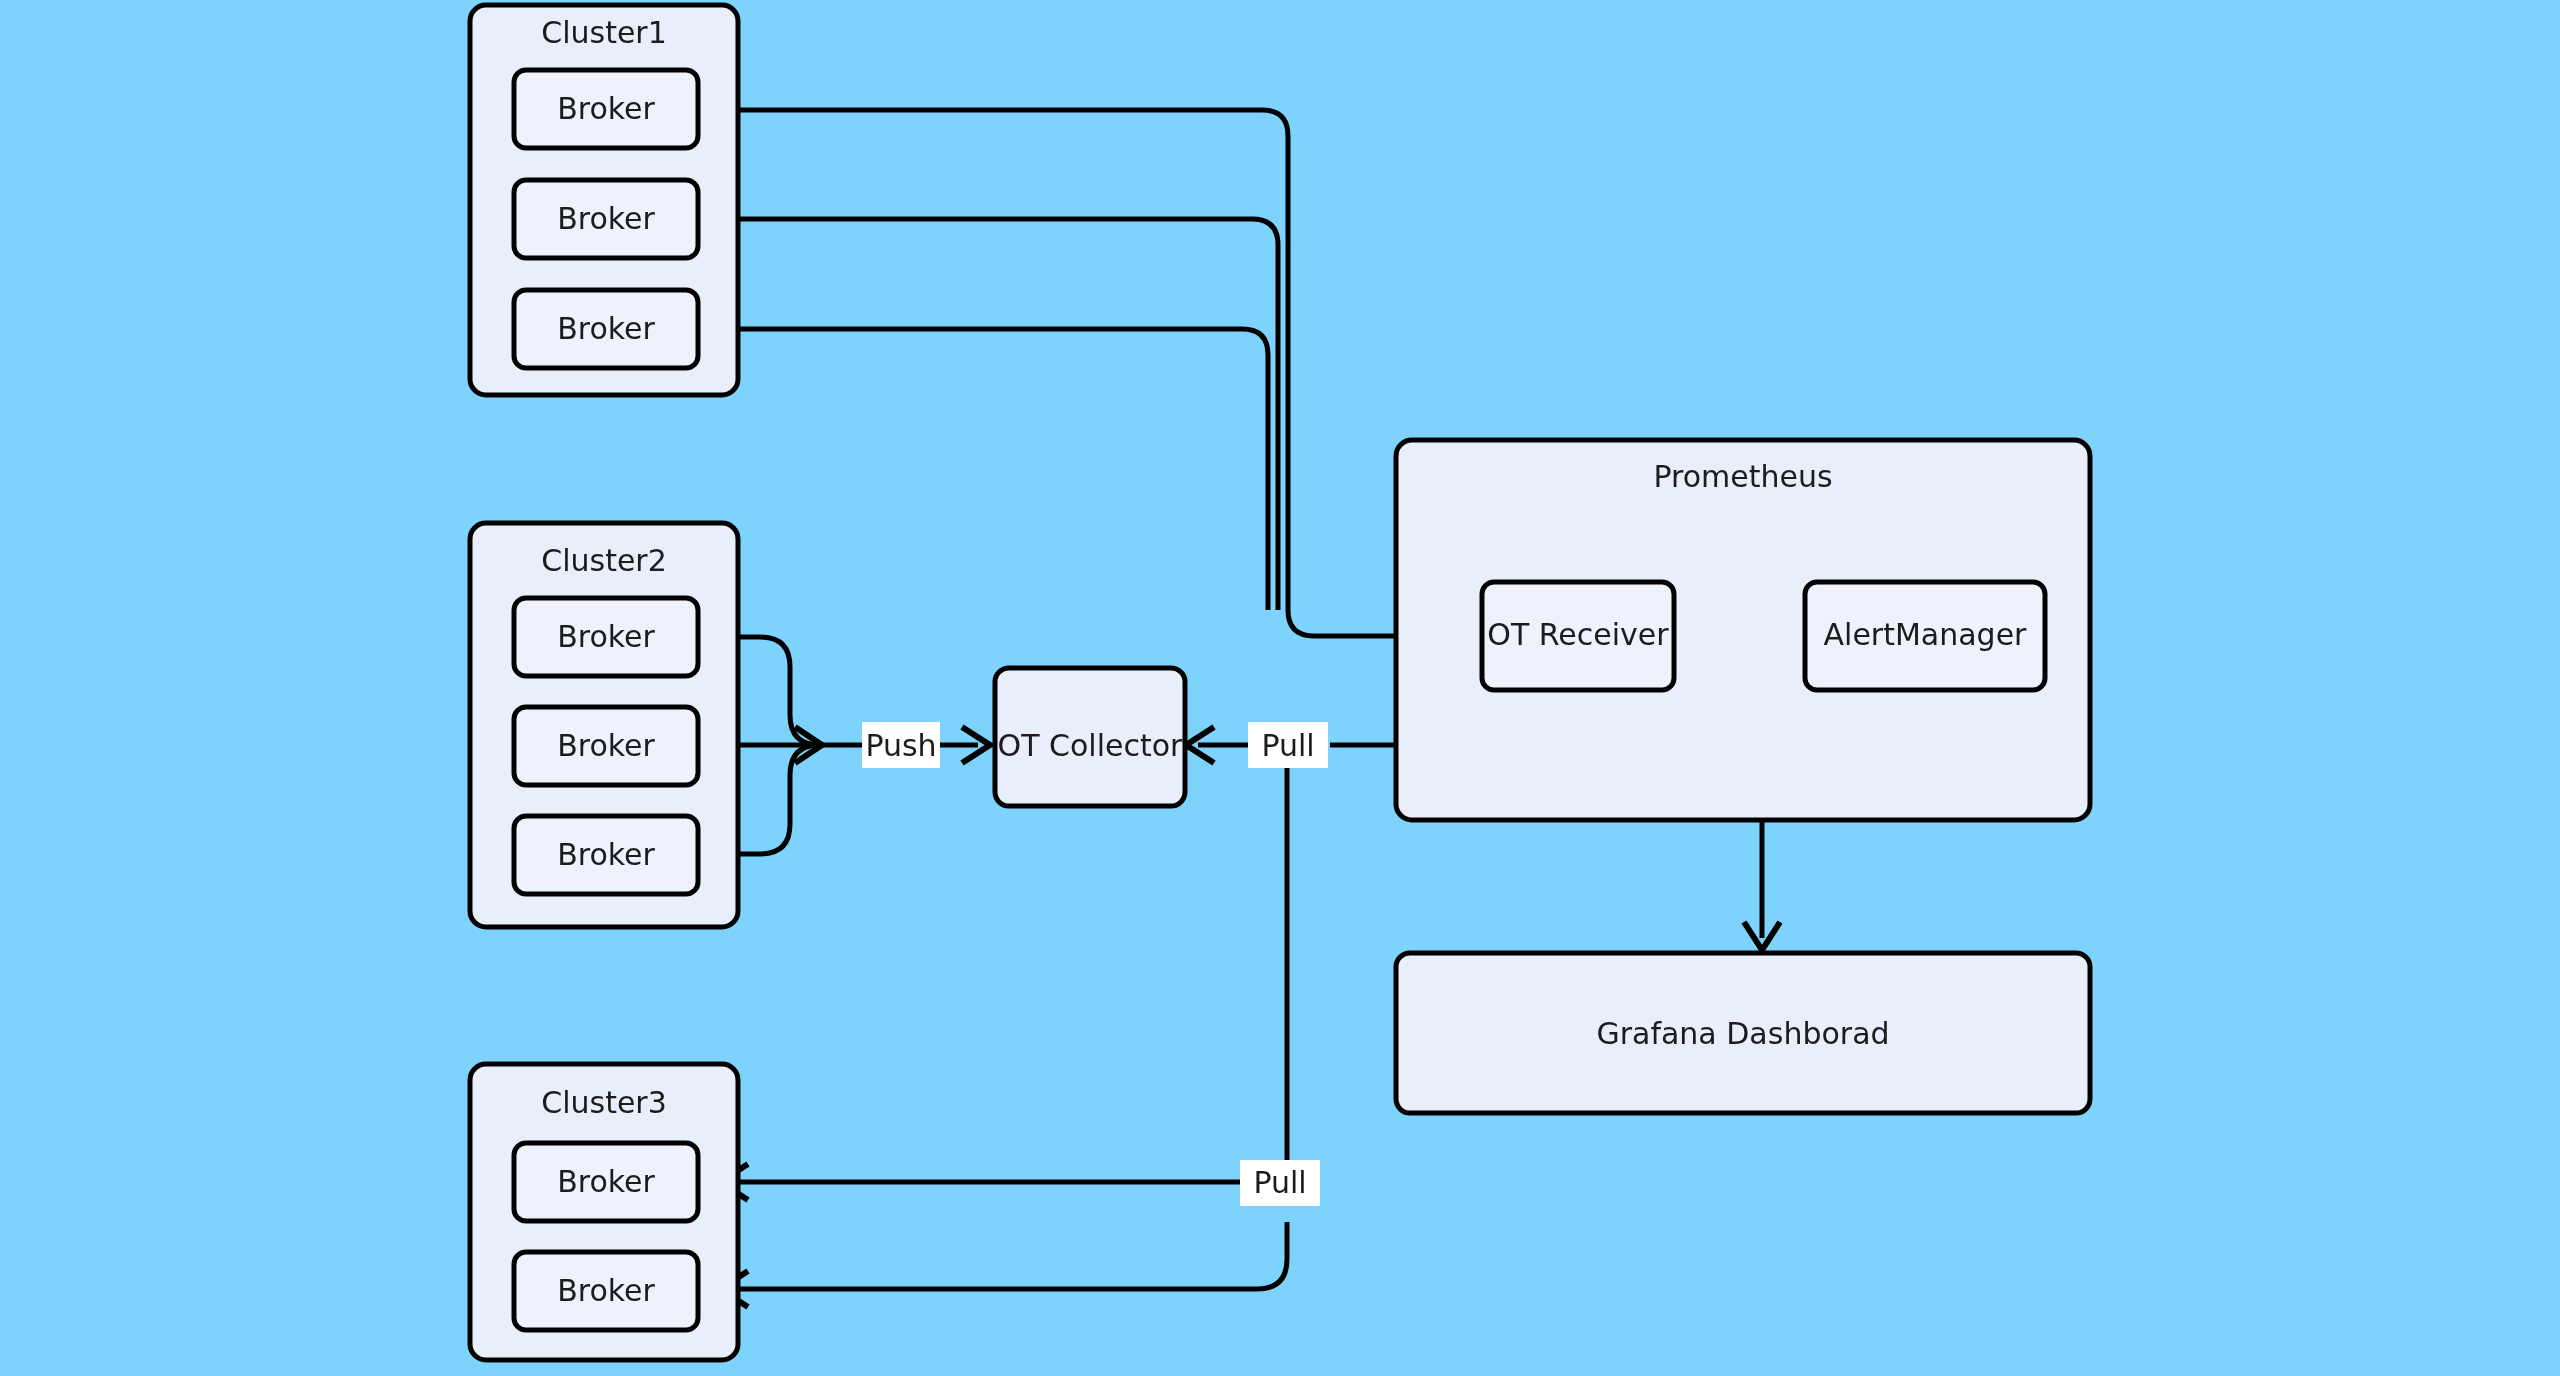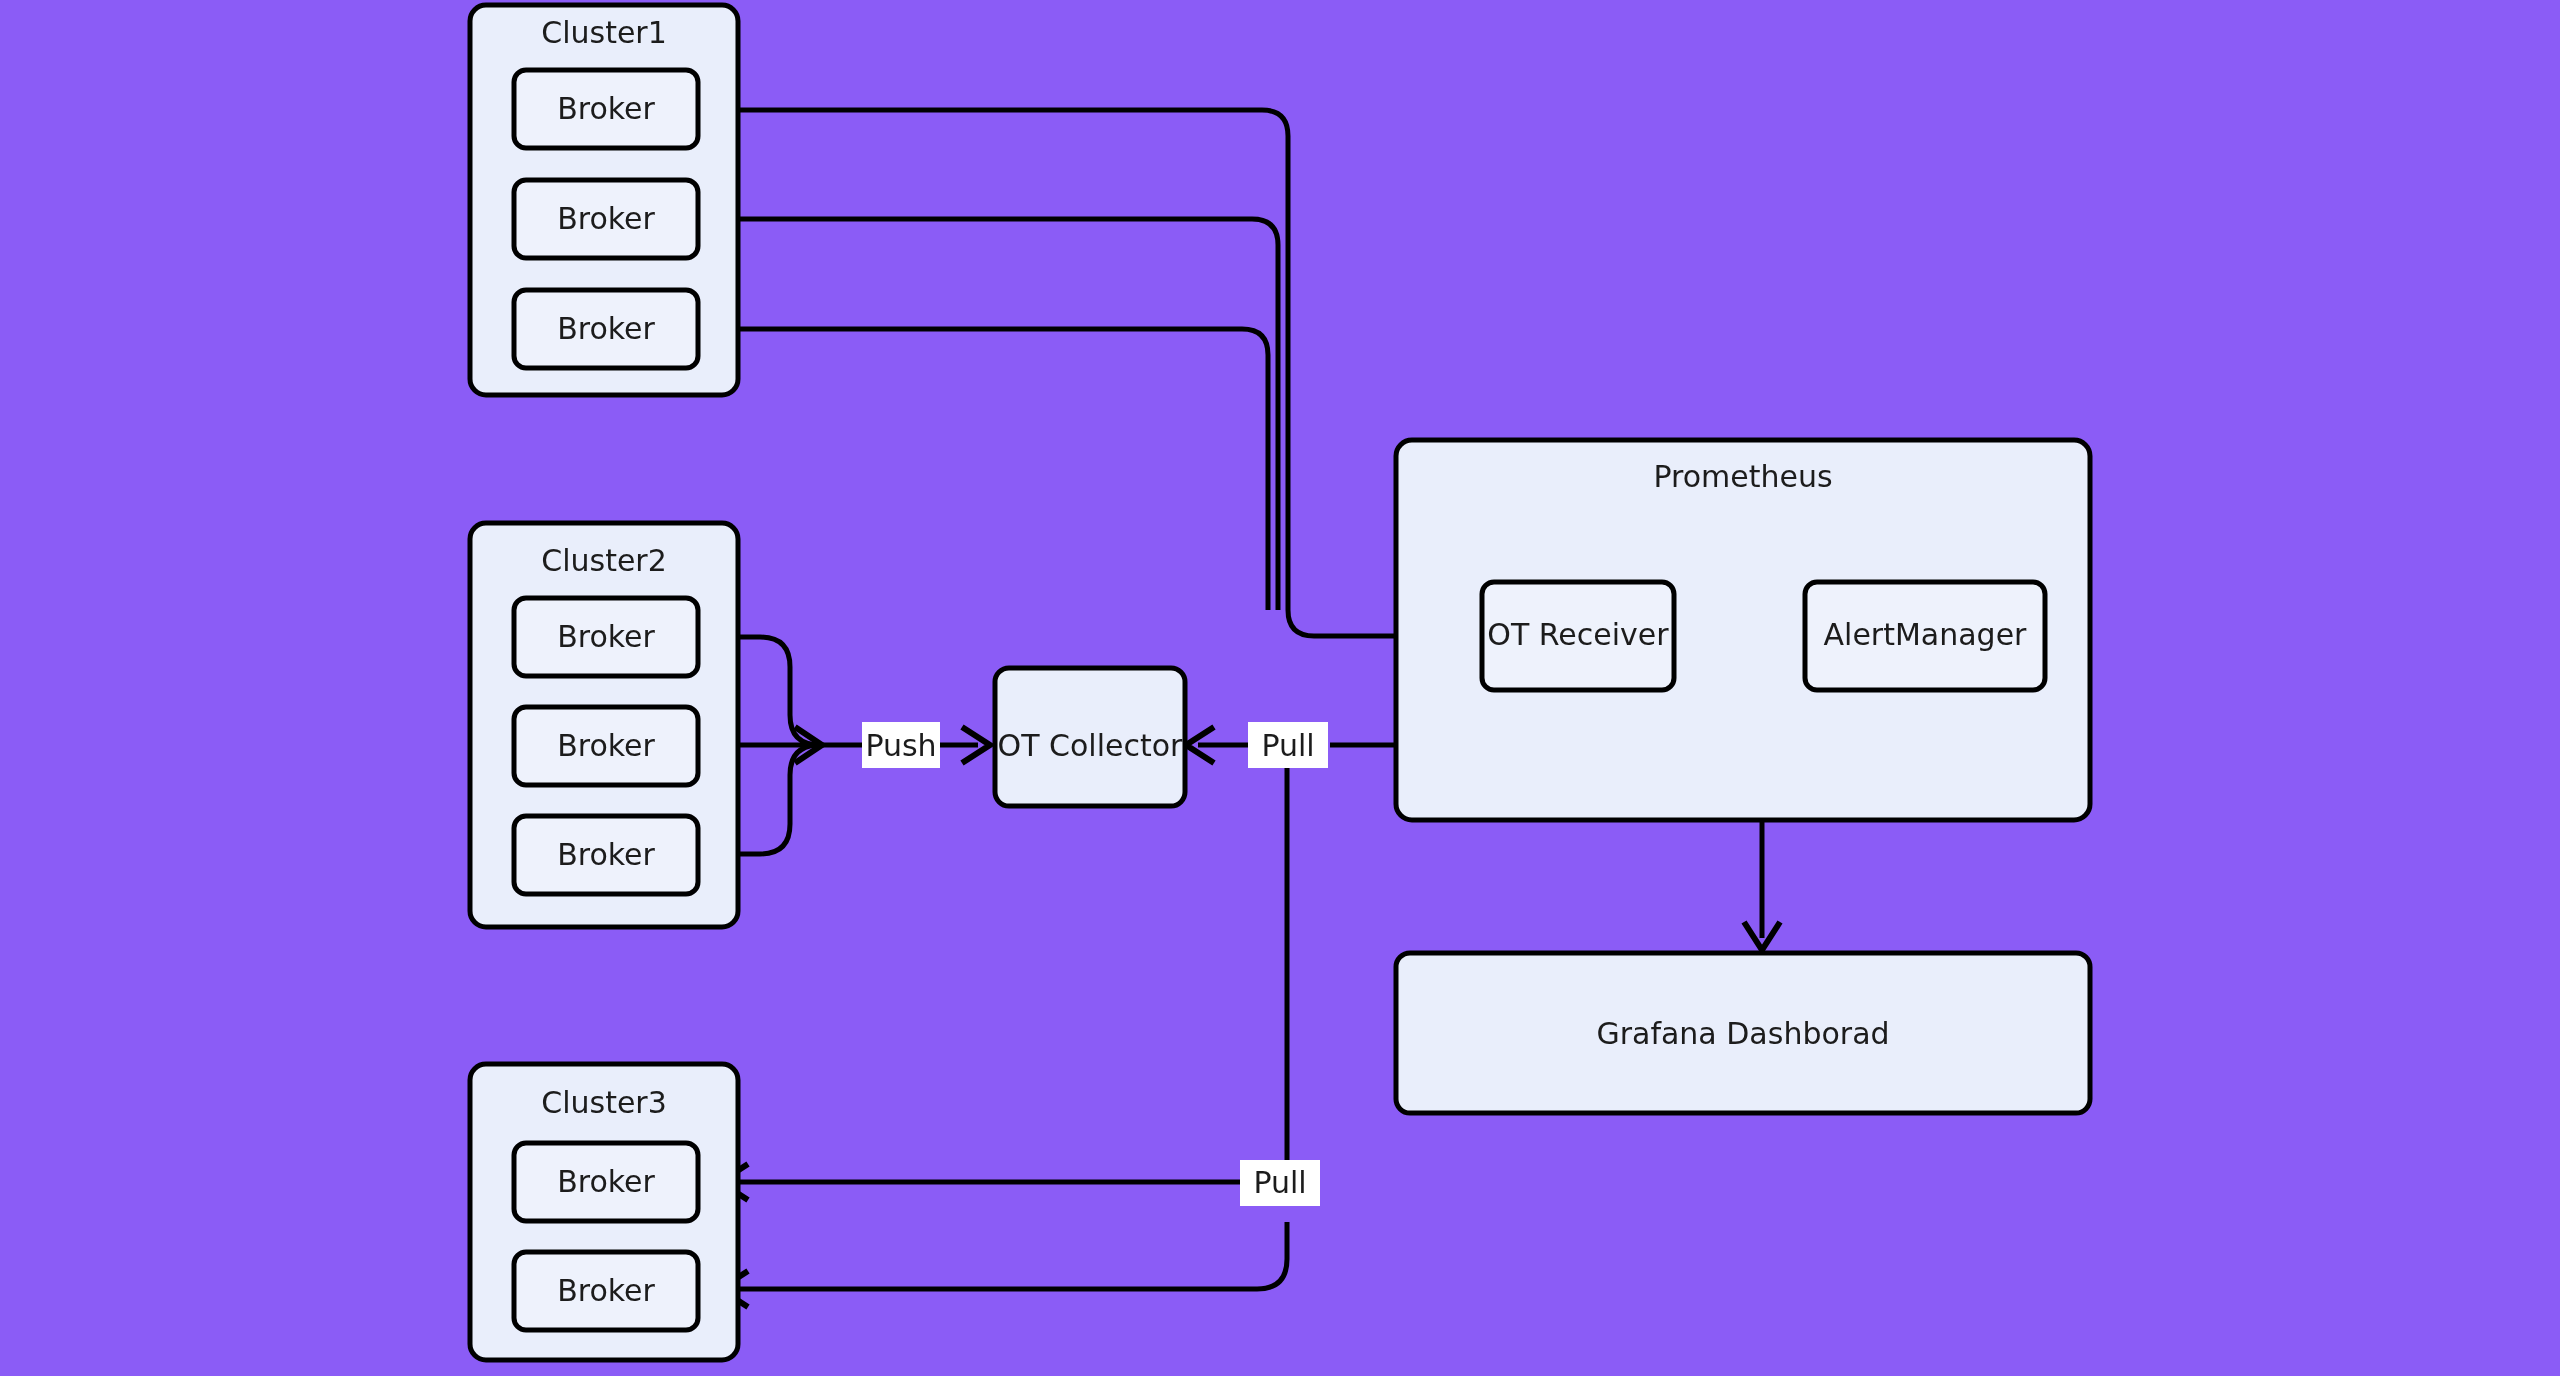--- a/index.html
+++ b/index.html
@@ -11,21 +11,21 @@
   body {
     width: 2560px;
     height: 1376px;
     font-family: "DejaVu Sans", "Liberation Sans", sans-serif;
     overflow: hidden;
   }
   #diagram-root {
     position: relative;
     width: 2560px;
     height: 1376px;
-    background: #8b5cf6;
+    background: #7dd3fc;
   }
   svg.canvas {
     position: absolute;
     top: 0;
     left: 0;
     width: 2560px;
     height: 1376px;
   }
   .node-rect {
     fill: #e9eefb;

